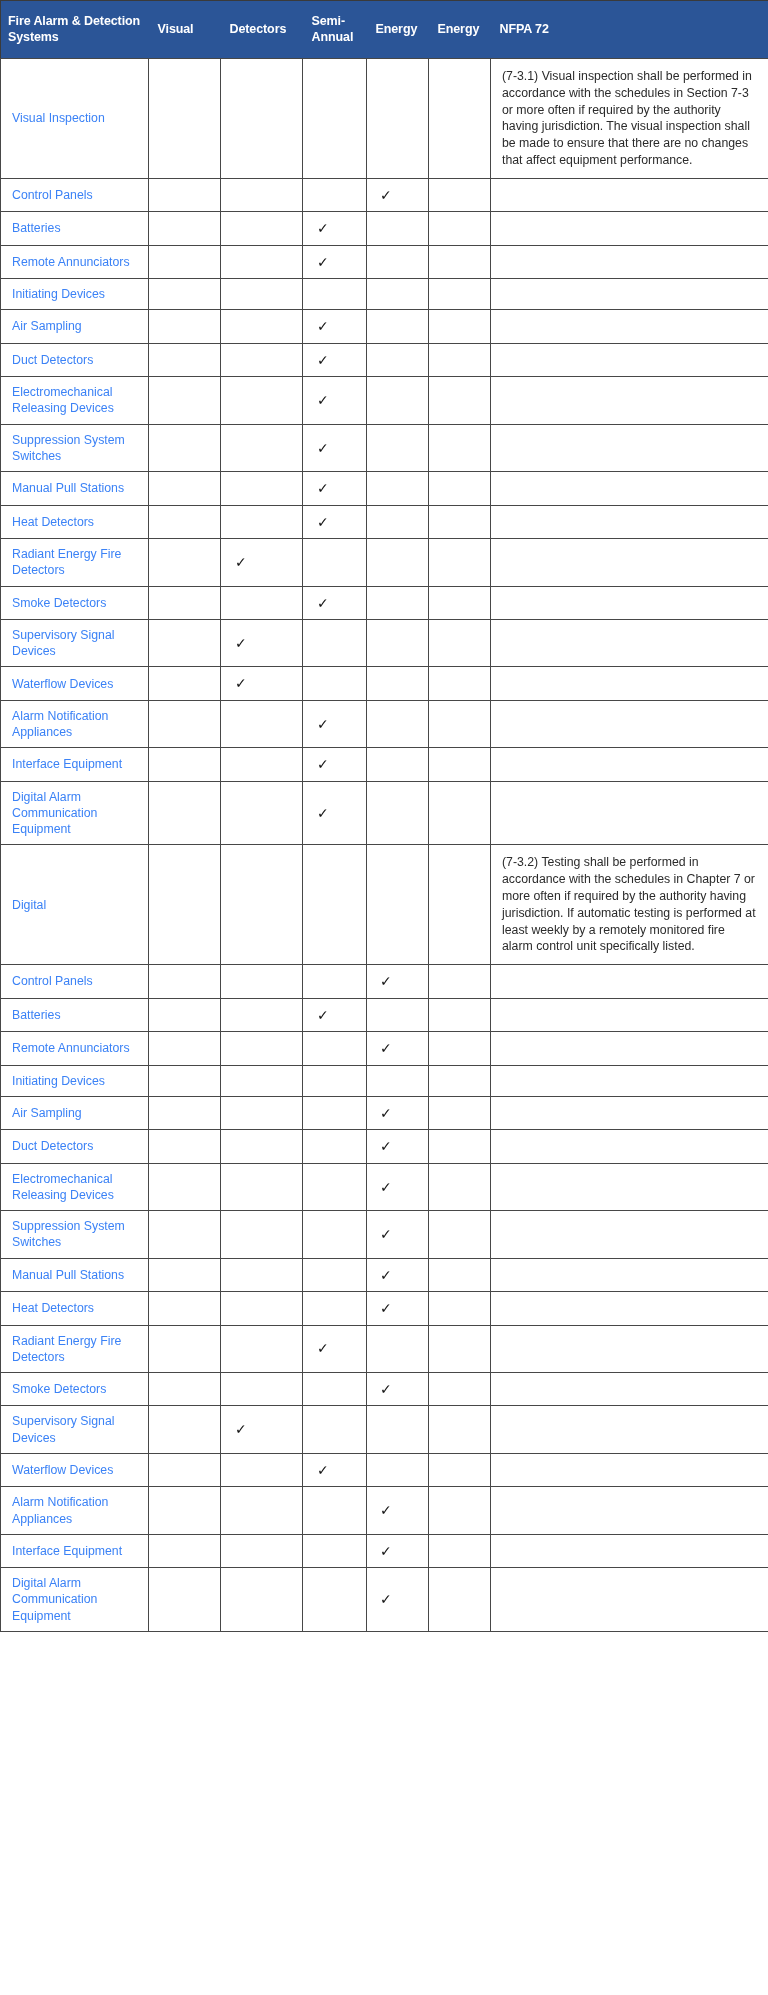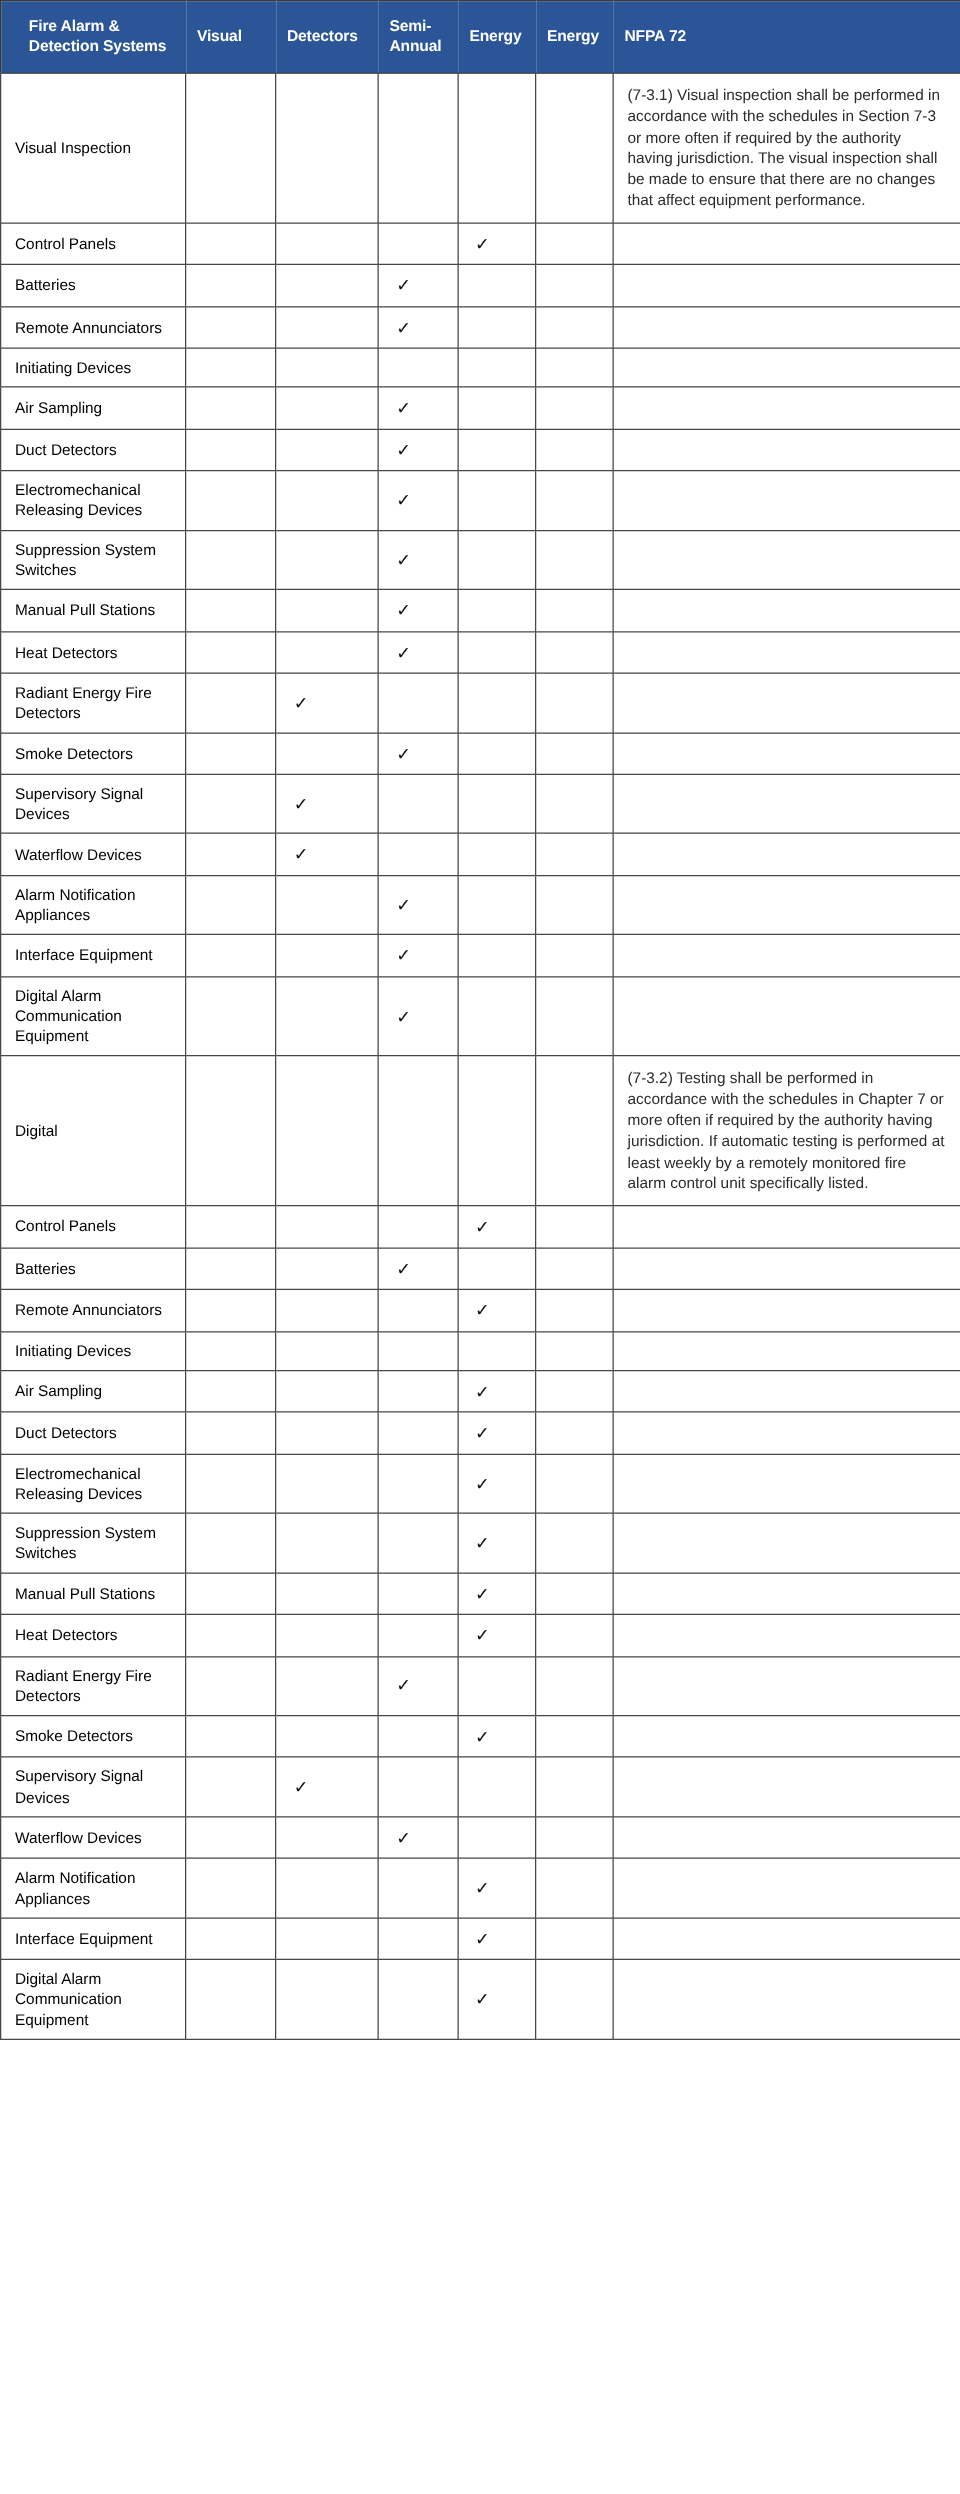--- a/index.html
+++ b/index.html
@@ -41,36 +41,36 @@
     color: #ffffff;
     font-weight: bold;
     font-size: 12.5px;
     line-height: 1.25;
     text-align: left;
     vertical-align: middle;
     padding: 9px 8px 9px 9px;
     border: none;
     letter-spacing: -0.1px;
   }
-  thead th.th-item { padding-left: 22px; }
+  thead th.th-item { padding-left: 7px; }
   thead tr { height: 58px; }
 
   
   tbody td {
     border: 1px solid #474747;
     font-size: 12.3px;
     line-height: 1.32;
     vertical-align: middle;
     padding: 7px 8px 7px 9px;
     background: #ffffff;
     box-sizing: border-box;
   }
   tbody td.item {
     padding-left: 11px;
-    color: #000000;
+    color: #3b82f6;
   }
   tbody td.mark {
     text-align: left;
     padding-left: 14px;
     font-size: 14px;
     color: #141414;
   }
   tbody td.mark.semi   { padding-left: 14px; }
   tbody td.mark.annual { padding-left: 13px; }
   tbody td.nfpa {

